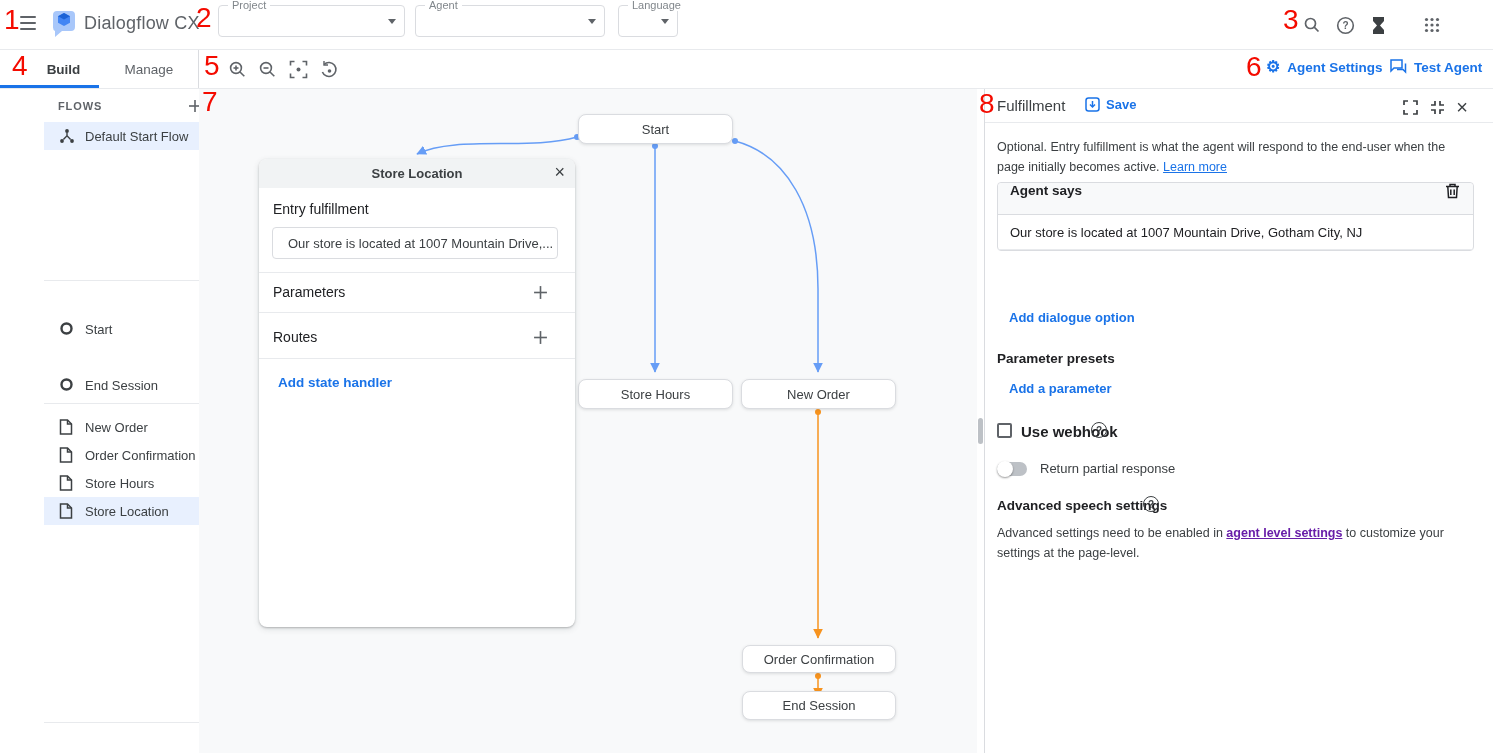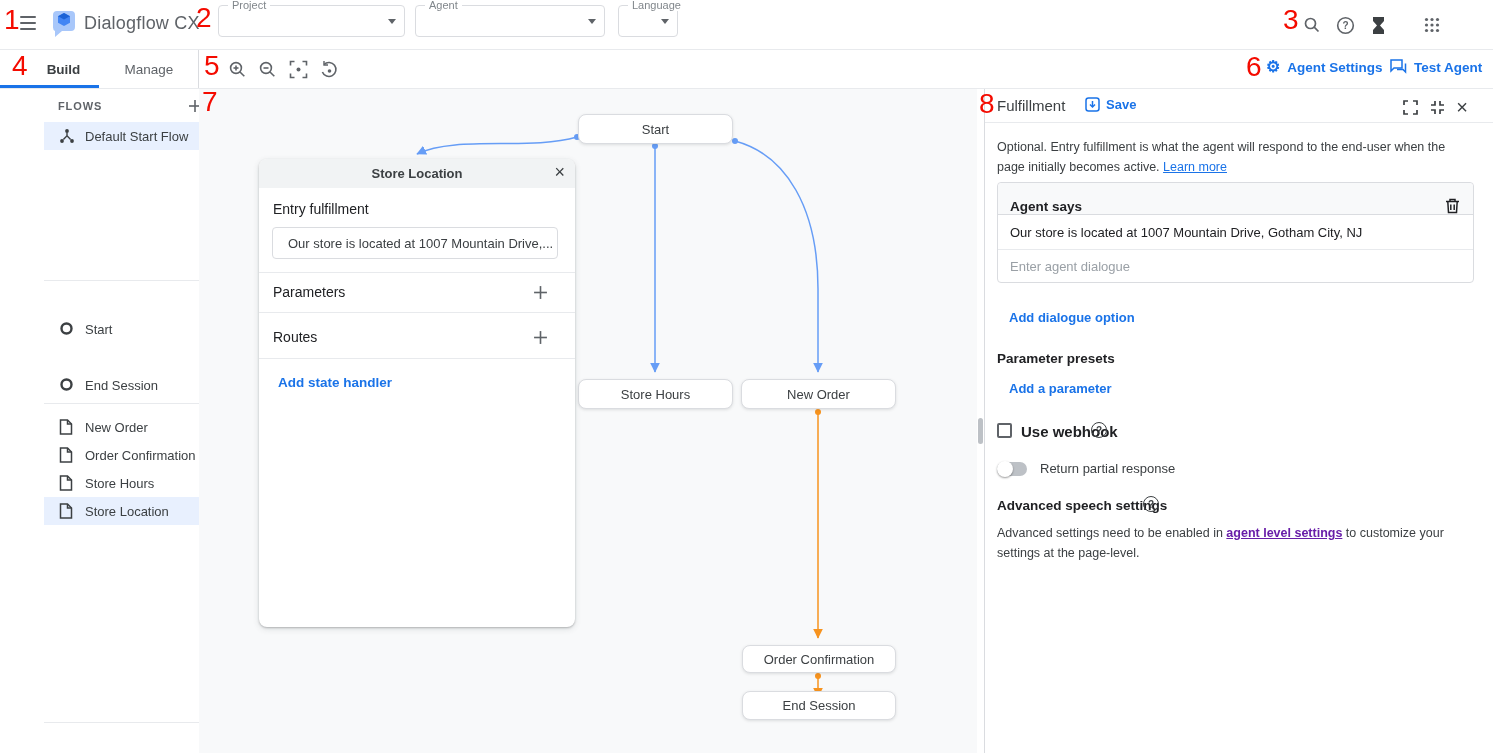--- a/index.html
+++ b/index.html
@@ -71,21 +71,21 @@
   
   #rpanel{position:absolute;left:985px;top:89px;width:508px;height:664px;background:#fff;}
   #rp-title{position:absolute;left:12px;top:8px;font-size:15px;color:var(--ink2);}
   #rp-save{position:absolute;left:100px;top:8px;display:flex;align-items:center;gap:6px;color:var(--blue);font-size:13px;font-weight:bold;cursor:pointer;}
   .rp-winicon{position:absolute;top:10px;width:16px;height:16px;color:var(--ink2);display:flex;align-items:center;justify-content:center;cursor:pointer;}
   #rp-headline{position:absolute;left:0;top:33px;width:508px;height:1px;background:var(--line);}
   .rp-p{position:absolute;left:12px;width:474px;font-size:12.5px;color:var(--ink2);line-height:1.6;}
   a.bluelink{color:var(--blue);text-decoration:underline;cursor:pointer;}
   a.purplelink{color:#681da8;font-weight:bold;text-decoration:underline;cursor:pointer;}
   #agentsays{position:absolute;left:12px;top:93px;width:477px;border:1px solid var(--line2);border-radius:4px;background:#fff;}
-  #agentsays .ashead{height:32px;background:var(--canvas);border-bottom:1px solid var(--line2);border-radius:4px 4px 0 0;display:flex;align-items:flex-end;padding:0 12px;font-size:13.5px;font-weight:bold;color:var(--ink);}
+  #agentsays .ashead{height:32px;background:var(--canvas);border-bottom:1px solid var(--line2);border-radius:4px 4px 0 0;display:flex;align-items:flex-start;padding:0 12px;font-size:13.5px;font-weight:bold;color:var(--ink);}
   #agentsays .asrow1{height:35px;border-bottom:1px solid var(--line);display:flex;align-items:center;padding:0 12px;font-size:13px;font-weight:normal;color:var(--ink);}
   #agentsays .asrow2{height:32px;display:flex;align-items:center;padding:0 12px;font-size:13px;color:#9aa0a6;cursor:text;}
   #as-trash{margin-left:auto;width:16px;height:16px;color:var(--ink);cursor:pointer;}
   .rp-link{position:absolute;left:24px;font-size:13px;font-weight:bold;color:var(--blue);cursor:pointer;}
   .rp-sec{position:absolute;left:12px;font-size:13.5px;font-weight:bold;color:var(--ink);}
   #rp-checkbox{position:absolute;left:12px;top:334px;width:15px;height:15px;border:2px solid var(--gray);border-radius:2px;background:#fff;cursor:pointer;}
   #rp-webhook-label{position:absolute;left:36px;top:334px;font-size:15px;font-weight:bold;color:var(--ink);}
   .helpcirc{position:absolute;width:16px;height:16px;border:1.6px solid var(--ink2);border-radius:50%;font-size:10px;font-weight:bold;color:var(--ink2);display:flex;align-items:center;justify-content:center;cursor:pointer;}
   #rp-toggle{position:absolute;left:12px;top:373px;width:30px;height:14px;background:#bdc1c6;border-radius:7px;cursor:pointer;}
   #rp-toggle .knob{position:absolute;left:0px;top:-1px;width:16px;height:16px;background:#fff;border-radius:50%;box-shadow:0 1px 2px rgba(0,0,0,.4);}
@@ -423,23 +423,20 @@
               <path d="M5 3.5 v-2 h5 v2"></path>
               <path d="M2.8 3.5 l.7 11 h8 l.7-11"></path>
               <line x1="5.8" y1="6.5" x2="5.8" y2="12"></line>
               <line x1="9.2" y1="6.5" x2="9.2" y2="12"></line>
             </svg>
         </span>
       </div>
       <div class="asrow1">
           <span>Our store is located at 1007 Mountain Drive, Gotham City, NJ</span>
         </div>
-      <div class="asrow2">
-          <span>Enter agent dialogue</span>
-        </div>
     </div>
 
     <div class="rp-link" style="top:221px">Add dialogue option</div>
     <div class="rp-sec" style="top:262px">Parameter presets</div>
     <div class="rp-link" style="top:292px">Add a parameter</div>
 
     <div id="rp-checkbox"></div>
     <div id="rp-webhook-label">Use webhook</div>
     <div class="helpcirc" style="left:106px;top:333px">?</div>
 

